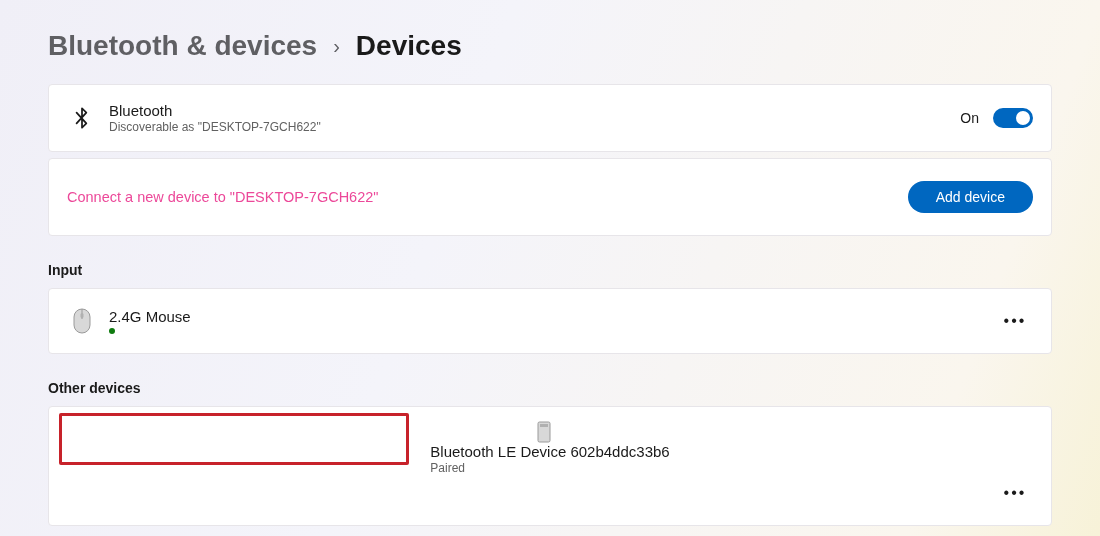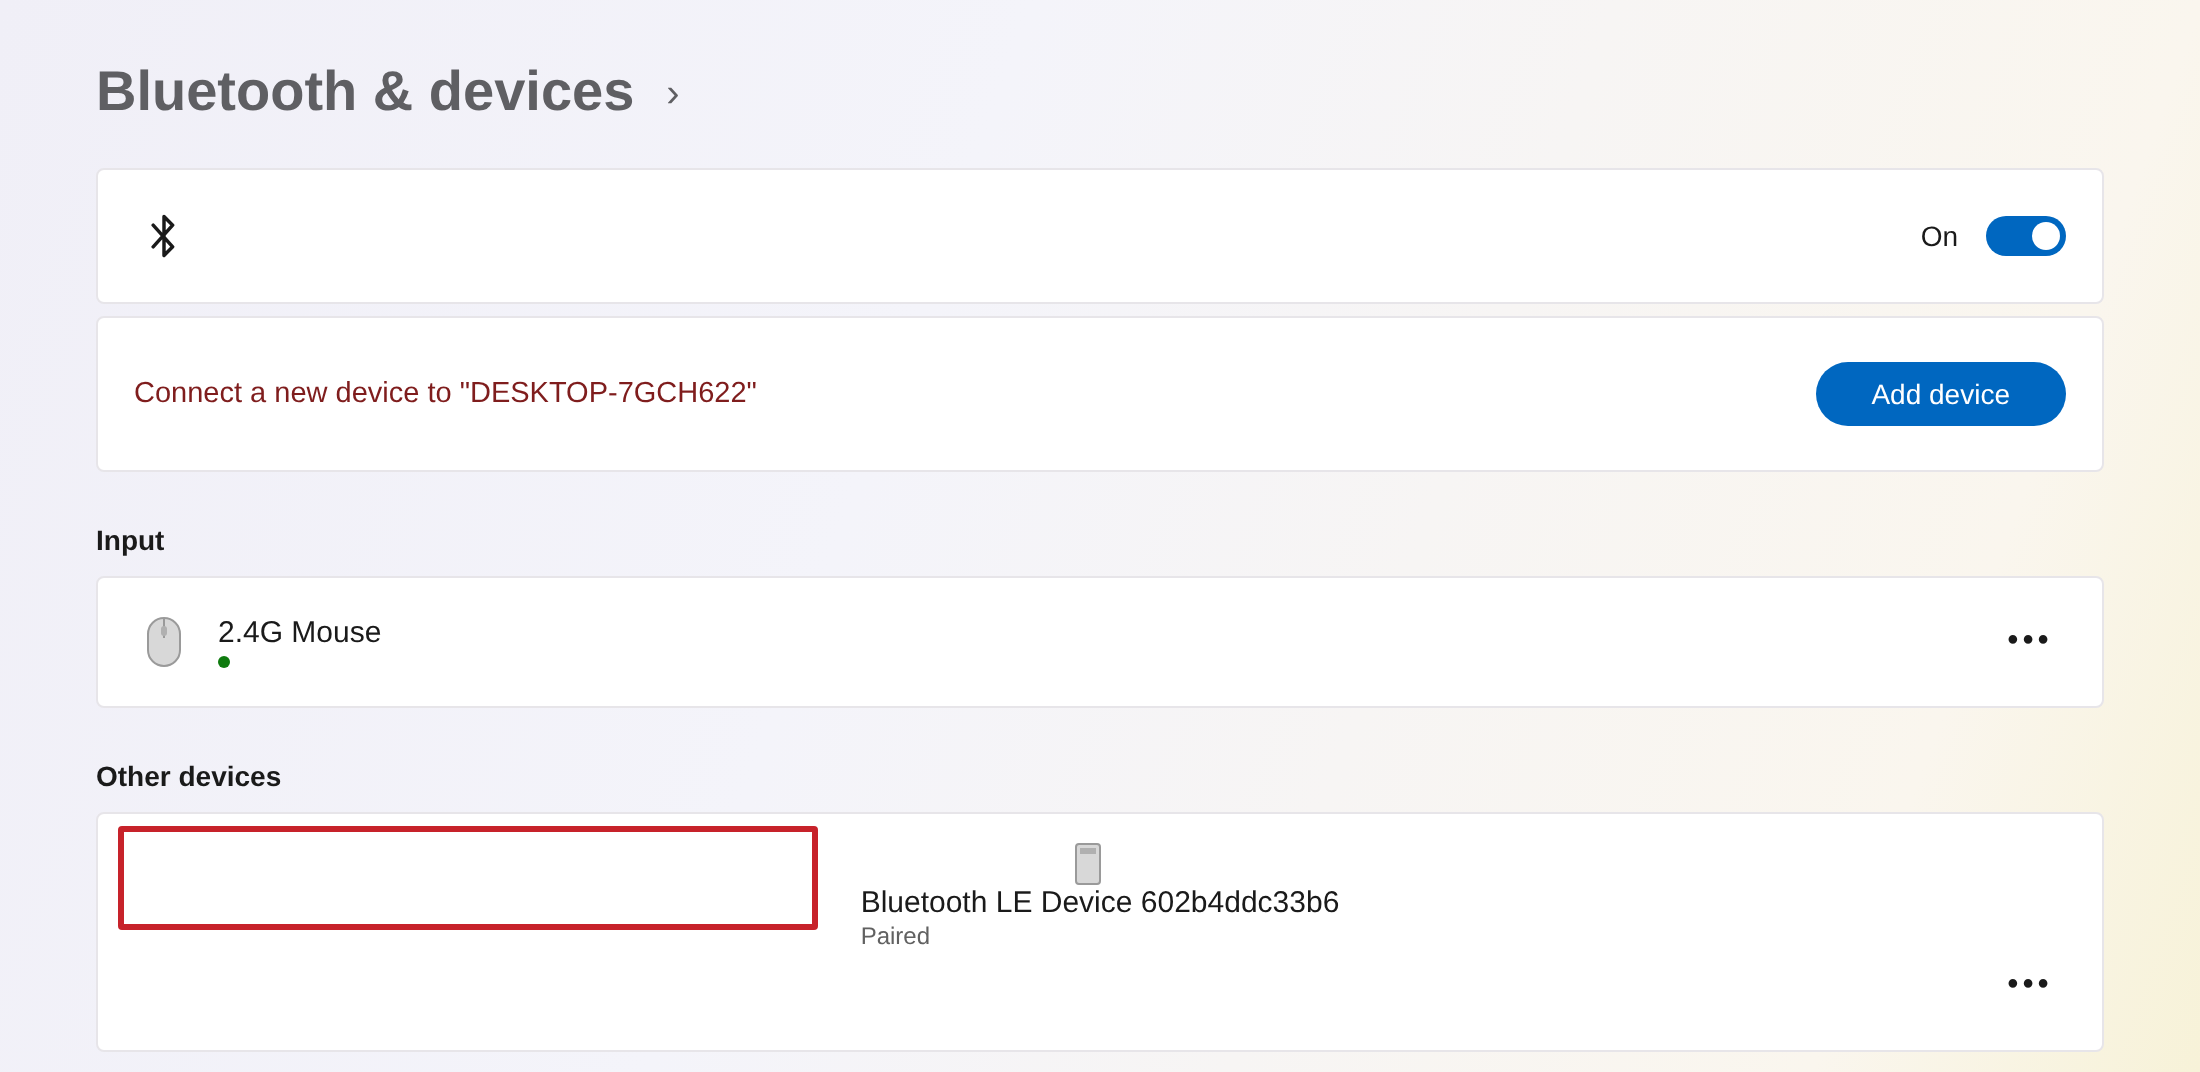--- a/index.html
+++ b/index.html
@@ -57,21 +57,21 @@
     .on-label { font-size: 14px; color: #1a1a1a; }
     .toggle {
       width: 40px; height: 20px; border-radius: 10px;
       background: #0067c0; position: relative;
     }
     .toggle .knob {
       position: absolute; right: 3px; top: 3px;
       width: 14px; height: 14px; border-radius: 50%; background: #fff;
     }
     .connect-row { padding: 22px 18px; }
-    .connect-text { font-size: 14.5px; color: #7f1d1d; }
+    .connect-text { font-size: 14.5px; color: #ec4899; }
     .add-btn {
       background: #0067c0; color: #fff; border: none;
       padding: 8px 28px; font-size: 14px; border-radius: 16px;
       cursor: pointer;
     }
     .section-heading {
       font-size: 14px; font-weight: 600; color: #1a1a1a;
       margin-top: 26px; margin-bottom: 10px;
     }
     .device-card { min-height: 64px; }
@@ -88,27 +88,32 @@
     }
     .mouse-svg { width: 22px; height: 28px; }
     .pc-svg { width: 18px; height: 22px; }
   </style>
 </head>
 <body>
 
 <div class="breadcrumbs">
   <span class="bc-parent">Bluetooth &amp; devices</span>
   <span class="bc-chevron">›</span>
+  <span class="bc-current">Devices</span>
 </div>
 
 <div class="card">
   <div class="icon-cell">
     <svg width="18" height="26" viewBox="0 0 16 24" fill="none" stroke="#1a1a1a" stroke-width="1.6" stroke-linejoin="round" stroke-linecap="round">
       <path d="M3 7 L12 17 L8 21 L8 3 L12 7 L3 17"></path>
     </svg>
+  </div>
+  <div>
+    <div class="title-line">Bluetooth</div>
+    <div class="sub-line">Discoverable as "DESKTOP-7GCH622"</div>
   </div>
   <div class="right">
     <span class="on-label">On</span>
     <div class="toggle">
         <div class="knob"></div>
       </div>
   </div>
 </div>
 
 <div class="card connect-row">

